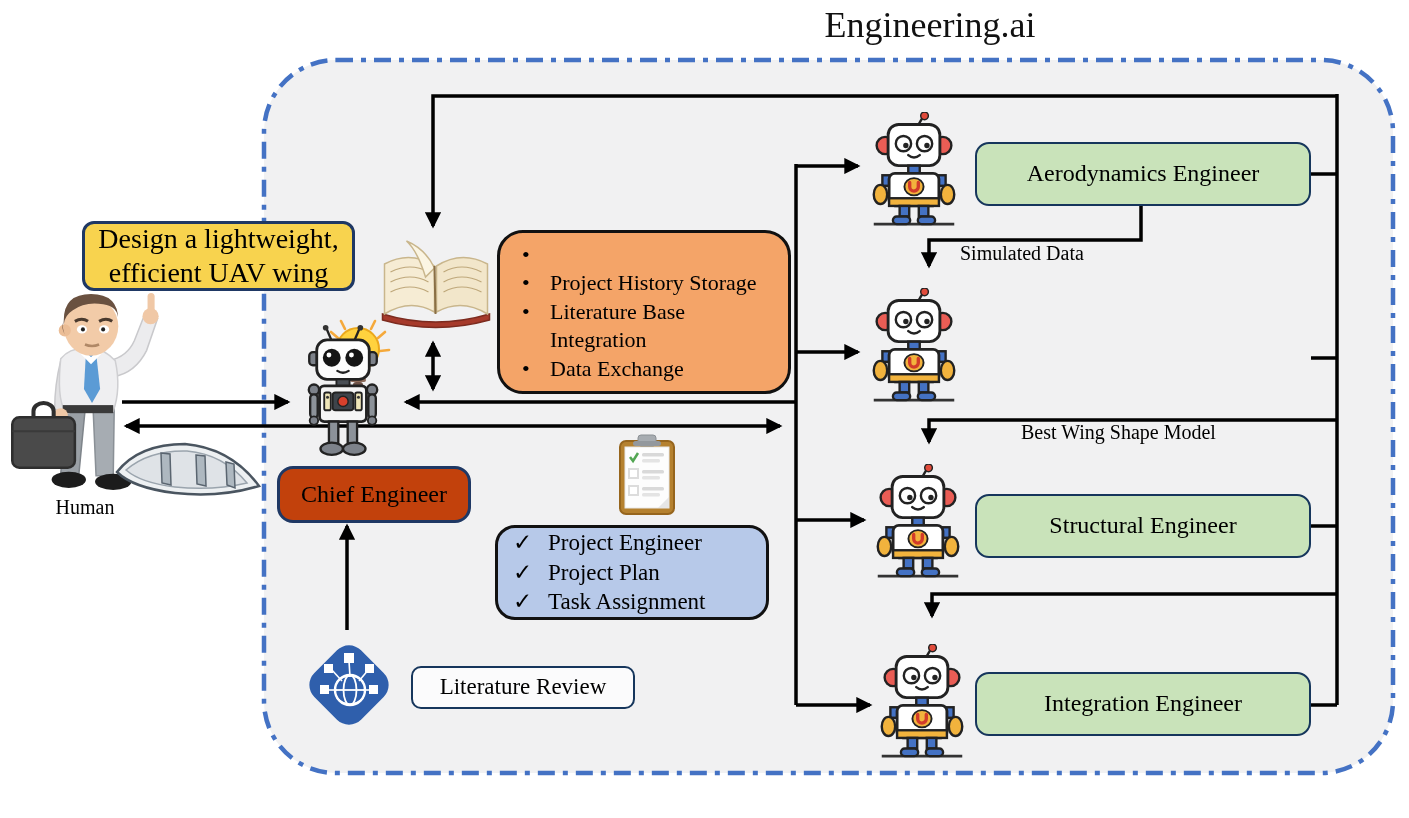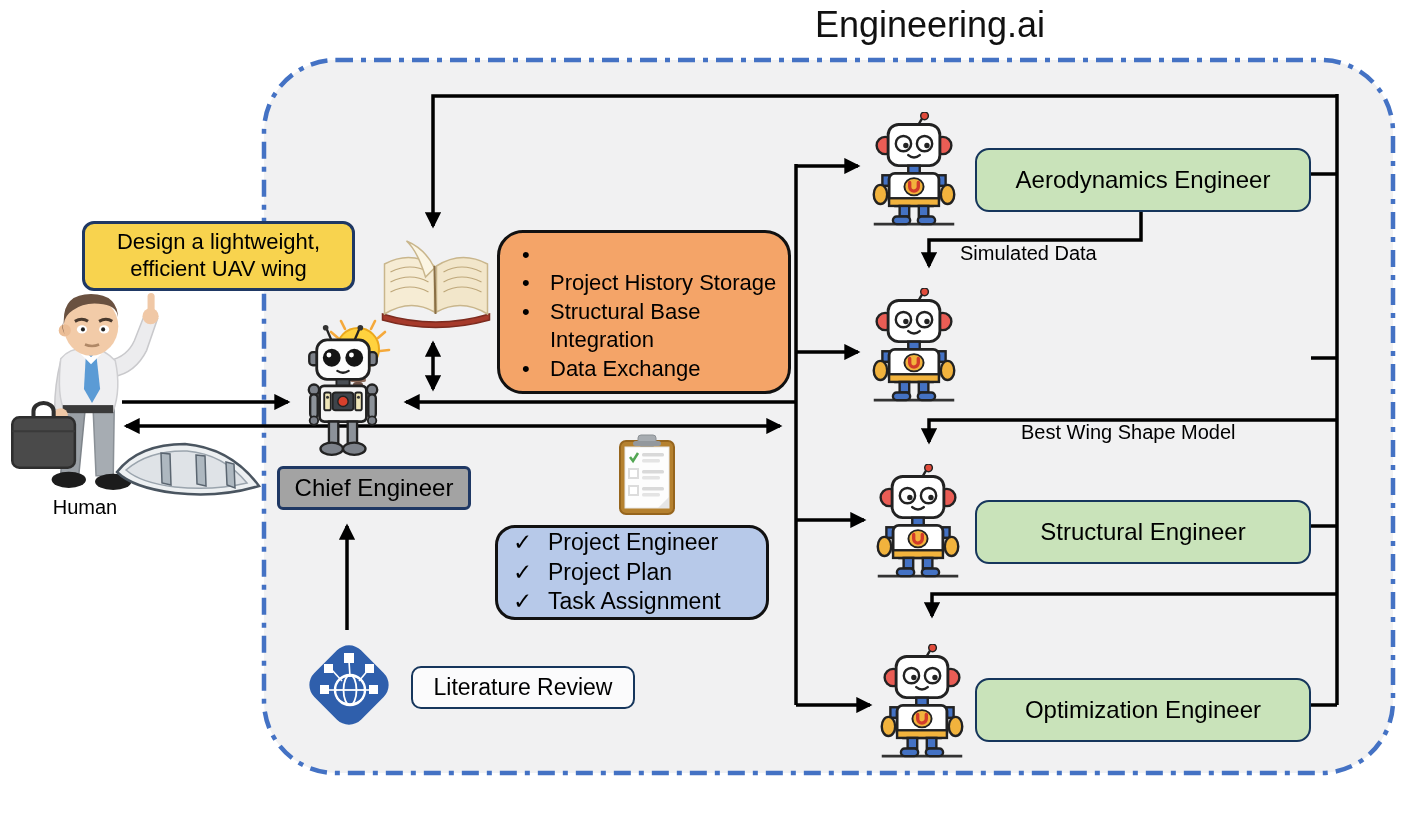--- a/index.html
+++ b/index.html
@@ -1,36 +1,36 @@
 <!DOCTYPE html>
 <html><head>
 <meta charset="utf-8">
 <style>
   html,body{margin:0;padding:0;background:#fff;}
   .canvas{position:relative;width:1409px;height:818px;background:#fff;overflow:hidden;
-          font-family:Liberation Sans, sans-serif;color:#000;}
+          font-family:Liberation Serif, serif;color:#000;}
   .abs{position:absolute;}
   .title{position:absolute;left:640px;top:4px;width:580px;text-align:center;
          font-size:36px;color:#111;}
   .box{position:absolute;box-sizing:border-box;display:flex;align-items:center;justify-content:center;
        text-align:center;line-height:1.22;}
   .request-box{left:82px;top:221px;width:273px;height:70px;background:#F8D34E;
-       border:3px solid #1F3864;border-radius:12px;font-size:22px;padding:2px 8px;}
-  .chief-box{left:277px;top:466px;width:194px;height:44px;background:#a3a3a3;
-       border:3px solid #1F3864;border-radius:6px;font-size:24px;}
+       border:3px solid #1F3864;border-radius:12px;font-size:28px;padding:2px 8px;}
+  .chief-box{left:277px;top:466px;width:194px;height:57px;background:#c2410c;
+       border:3px solid #1F3864;border-radius:16px;font-size:24px;}
   .memory-box{left:497px;top:230px;width:294px;height:164px;background:#F4A468;
        border:3px solid #111;border-radius:26px;flex-direction:column;align-items:flex-start;
        justify-content:center;font-size:22px;text-align:left;padding:8px 10px 8px 22px;}
   .plan-box{left:495px;top:525px;width:274px;height:95px;background:#B7C9E9;
        border:3px solid #111;border-radius:20px;flex-direction:column;align-items:flex-start;
        justify-content:center;font-size:23px;text-align:left;padding:6px 8px 6px 15px;}
   .lit-box{left:411px;top:666px;width:224px;height:43px;background:#FBFBFC;
        border:2.5px solid #16365C;border-radius:10px;font-size:23px;}
   .eng-box{left:975px;width:336px;height:64px;background:#C9E3BA;
-       border:2.5px solid #16365C;border-radius:14px;font-size:24px;margin-top:6px;}
+       border:2.5px solid #16365C;border-radius:14px;font-size:24px;}
   .li-row{display:flex;align-items:flex-start;line-height:1.3;}
   .li-glyph{flex:0 0 28px;}
   .plan-box .li-glyph{flex:0 0 35px;}
   .flow-label{position:absolute;font-size:20px;white-space:nowrap;}
   .human-label{position:absolute;left:25px;top:496px;width:120px;text-align:center;font-size:20px;}
   svg{display:block;}
 </style>
 </head>
 <body>
 
@@ -209,21 +209,21 @@
   <div class="box memory-box">
     <div class="li-row">
       <span class="li-glyph">•</span>
       </div>
     <div class="li-row">
       <span class="li-glyph">•</span>
       <span>Project History Storage</span>
       </div>
     <div class="li-row">
       <span class="li-glyph">•</span>
-      <span>Structural Base Integration</span>
+      <span>Literature Base Integration</span>
       </div>
     <div class="li-row">
       <span class="li-glyph">•</span>
       <span>Data Exchange</span>
       </div>
   </div>
 
   <svg class="abs" style="left:618px;top:434px" width="58" height="82" viewBox="0 0 58 82">
     <rect x="2" y="7" width="54" height="73" rx="6" fill="#B5812F" stroke="#96651D" stroke-width="2"></rect>
     <rect x="7" y="13" width="44" height="61" fill="#FDFDFD" stroke="#E8E8E8"></rect>
@@ -292,19 +292,19 @@
       <use href="#worker-robot" width="96" height="115"></use>
     </svg>
 
   <div class="box eng-box" style="top:142px">
     <span>Aerodynamics Engineer</span>
     </div>
   <div class="box eng-box" style="top:494px">
     <span>Structural Engineer</span>
     </div>
   <div class="box eng-box" style="top:672px">
-    <span>Optimization Engineer</span>
+    <span>Integration Engineer</span>
     </div>
 
   <div class="flow-label" style="left:960px;top:242px">Simulated Data</div>
   <div class="flow-label" style="left:1021px;top:421px">Best Wing Shape Model</div>
 
 </div>
 
 </body></html>

